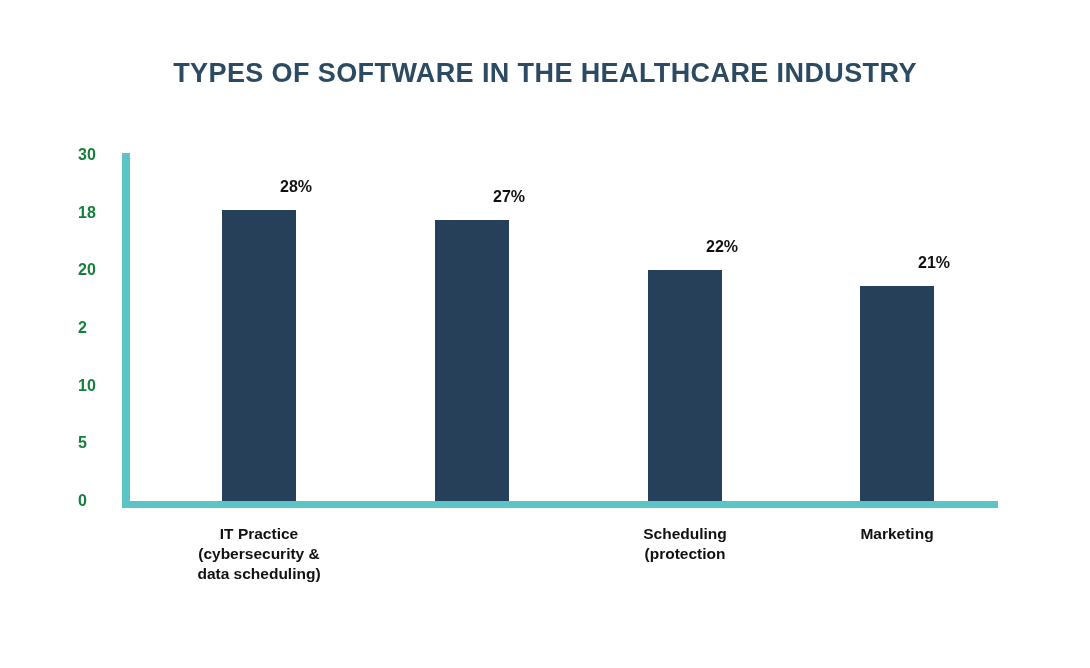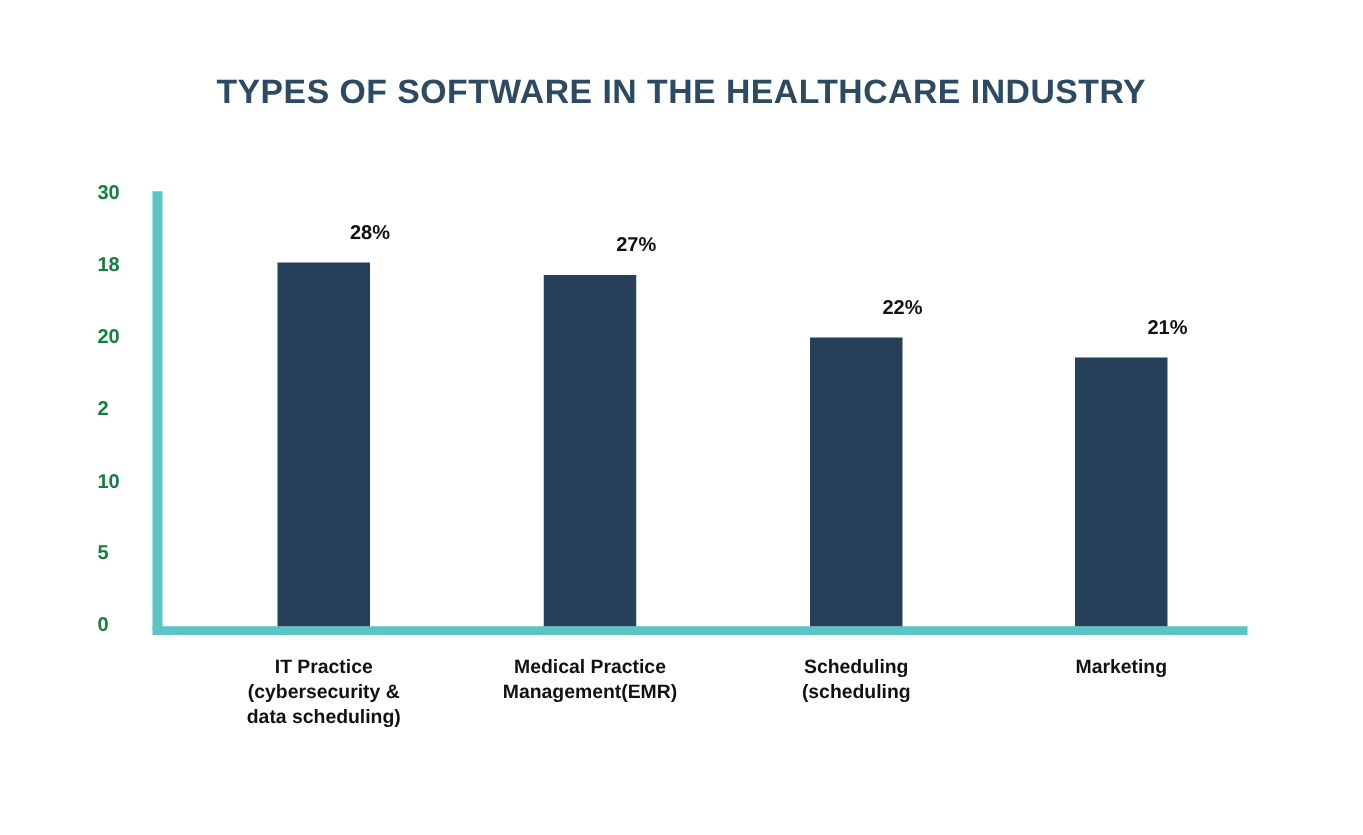--- a/index.html
+++ b/index.html
@@ -171,26 +171,22 @@
         <div class="bar-value-label" style="bottom: 228.52px;">21%</div>
       </div>
     </div>
 
   <div id="category-labels">
       <div class="category-label" style="left: 22px;">
         <div>IT Practice</div>
         <div>(cybersecurity &amp;</div>
         <div>data scheduling)</div>
       </div>
-      <div class="category-label" style="left: 235px;">
-        <div>Medical Practice</div>
-        <div>Management(EMR)</div>
-      </div>
       <div class="category-label" style="left: 448px;">
         <div>Scheduling</div>
-        <div>(scheduling</div>
+        <div>(protection</div>
       </div>
       <div class="category-label" style="left: 660px;">
         <div>Marketing</div>
       </div>
     </div>
 
 </div>
 
 </body></html>

